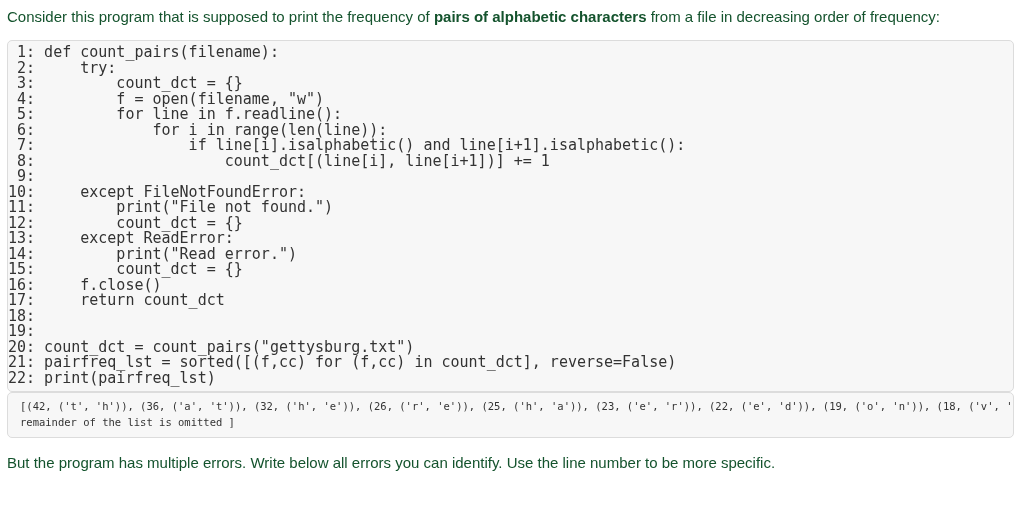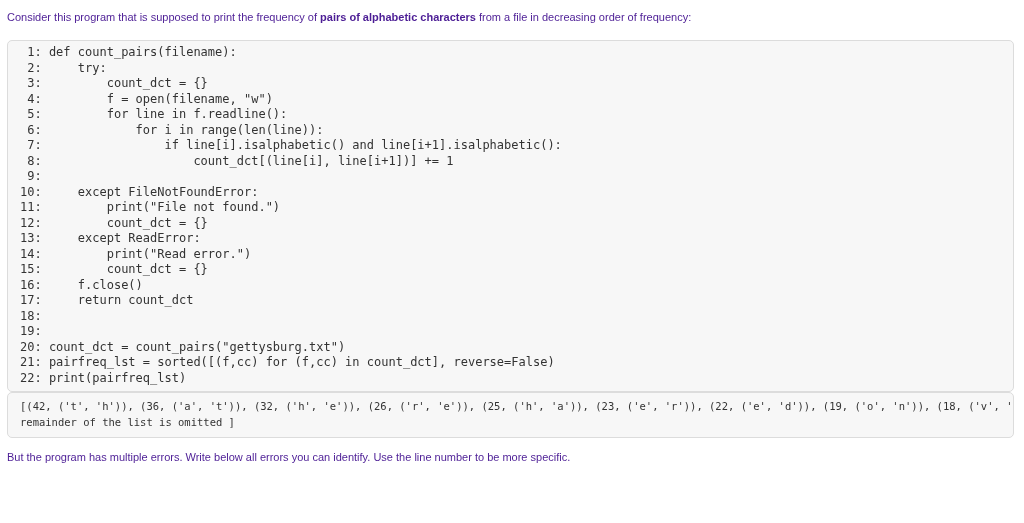--- a/index.html
+++ b/index.html
@@ -10,49 +10,49 @@
     font-family: "Liberation Sans", sans-serif;
   }
   .page {
     width: 1024px;
     height: 523px;
     padding: 6px 10px 0 7px;
     overflow: hidden;
     color: #2d3b45;
   }
   .prose {
-    font-size: 11px;
+    font-size: 15px;
     line-height: 18px;
-    color: #4c1d95;
+    color: #14532d;
     margin: 0;
   }
   .prose strong { font-weight: 700; }
   .intro { margin: 2px 0 14px 0; }
   .block {
     background: #f7f7f7;
     border: 1px solid #dcdcdc;
     border-radius: 5px;
     margin: 0;
     color: #333333;
     font-family: "DejaVu Sans Mono", monospace;
     white-space: pre;
     overflow: hidden;
   }
   .codeblock {
-    padding: 4px 12px 5px 12px;
-    font-size: 12px;
+    padding: 4px 12px 5px 0;
+    font-size: 15px;
     line-height: 15.5px;
   }
   .outputblock {
     padding: 6px 12px 7px 12px;
     font-size: 10.5px;
     line-height: 15.5px;
   }
   .output-label { margin: 14px 0 12px 0; }
-  .closing { margin: 10px 0 0 0; }
+  .closing { margin: 16px 0 0 0; }
 </style>
 </head>
 <body>
 
 <div class="page">
 
   <p class="prose intro"><span>Consider this program that is supposed to print the frequency of </span><strong>pairs of alphabetic characters</strong><span> from a file in decreasing order of frequency:</span></p>
 
   <pre class="block codeblock" id="code-pre"> 1: def count_pairs(filename):
  2:     try:

